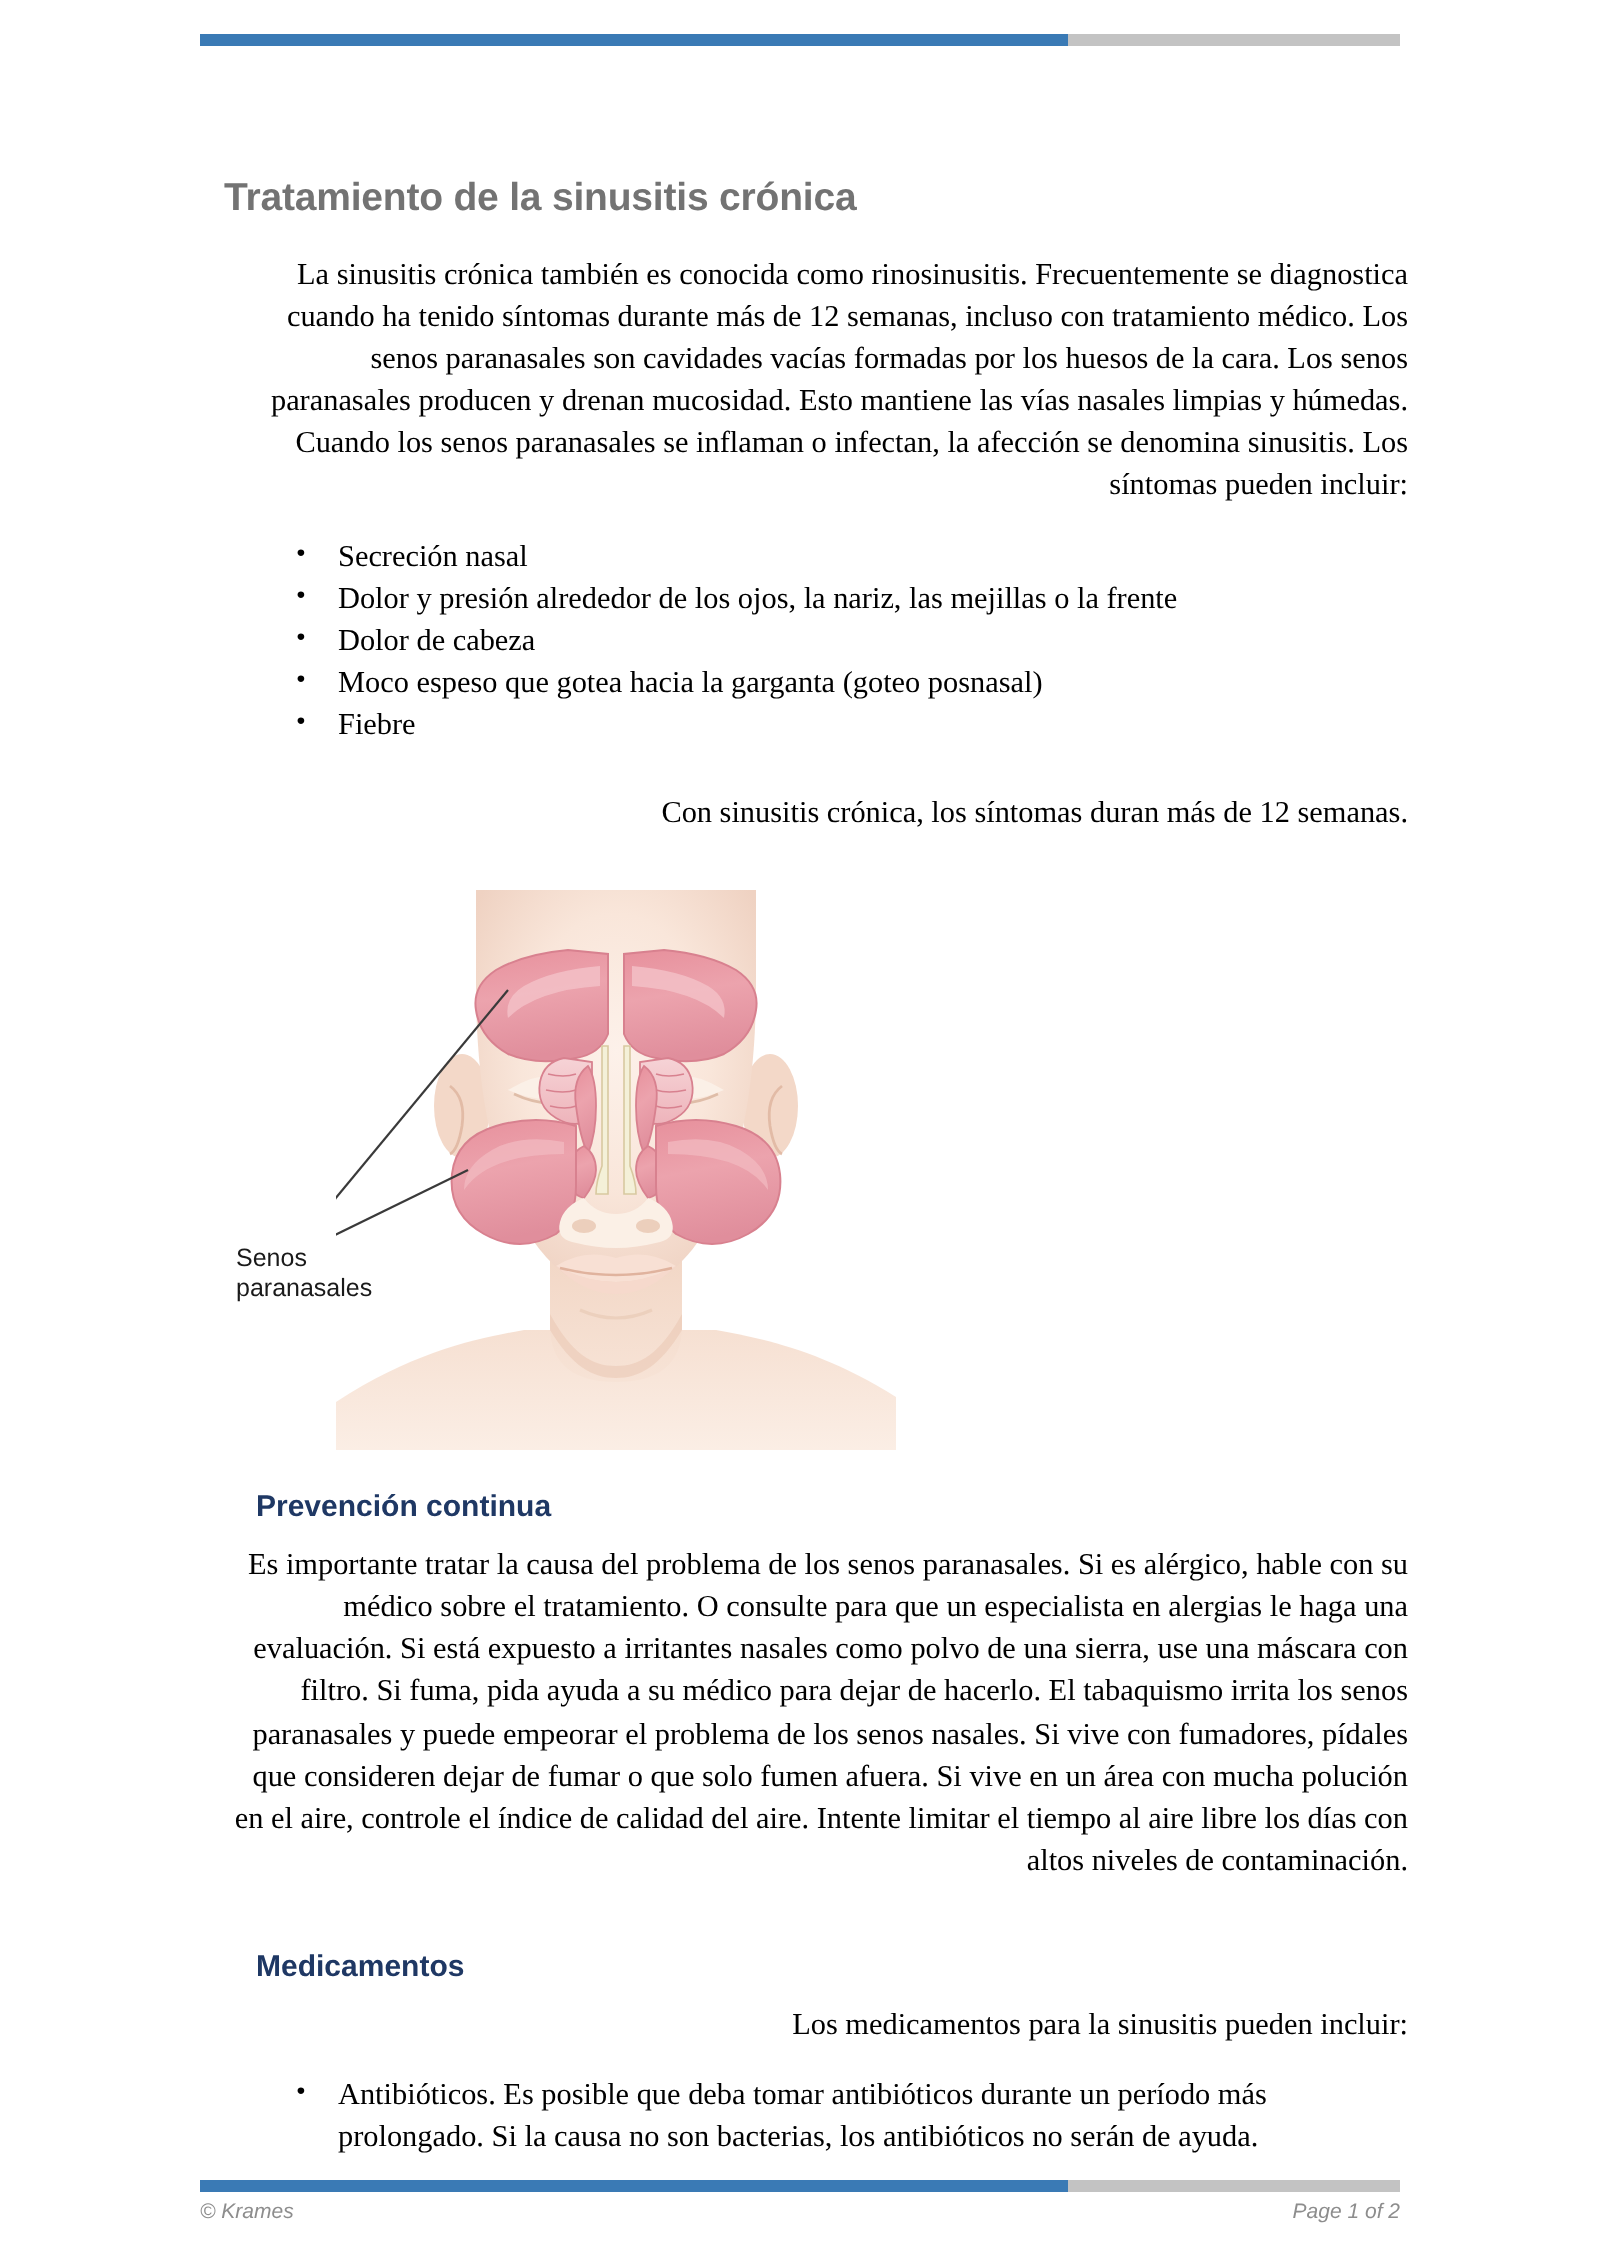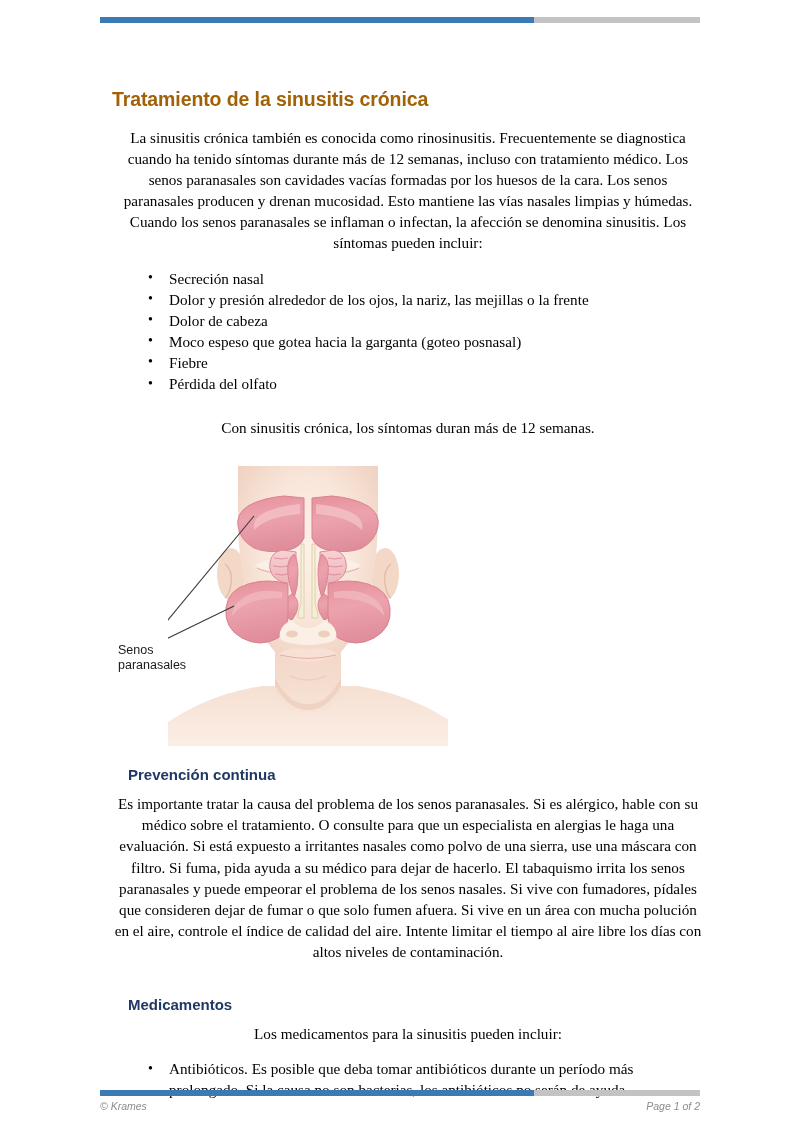--- a/index.html
+++ b/index.html
@@ -42,38 +42,38 @@
     position: absolute;
     left: 112px;
     top: 88px;
     width: 592px;
   }
 
   h1.doc-title {
     font-family: "Liberation Sans", "DejaVu Sans", sans-serif;
     font-size: 19.5px;
     font-weight: bold;
-    color: #a16207;
+    color: #737373;
     margin: 0 0 16px 0;
     letter-spacing: -0.1px;
   }
 
   h2.section-title {
     font-family: "Liberation Sans", "DejaVu Sans", sans-serif;
     font-size: 15px;
     font-weight: bold;
     color: #1f3864;
     margin: 0 0 10px 16px;
   }
 
   p.para {
     font-size: 15.2px;
     line-height: 21.1px;
     margin: 0 0 14px 0;
-    text-align: center;
+    text-align: right;
   }
   p.para:last-child { margin-bottom: 0; }
 
   ul.bullets {
     margin: 0 0 14px 0;
     padding: 0 0 0 36px;
     list-style: none;
   }
   ul.bullets li {
     font-size: 15.2px;
@@ -130,21 +130,20 @@
   <h1 class="doc-title">Tratamiento de la sinusitis crónica</h1>
 
   <p class="para">La sinusitis crónica también es conocida como rinosinusitis. Frecuentemente se diagnostica cuando ha tenido síntomas durante más de 12 semanas, incluso con tratamiento médico. Los senos paranasales son cavidades vacías formadas por los huesos de la cara. Los senos paranasales producen y drenan mucosidad. Esto mantiene las vías nasales limpias y húmedas. Cuando los senos paranasales se inflaman o infectan, la afección se denomina sinusitis. Los síntomas pueden incluir:</p>
 
   <ul class="bullets">
     <li>Secreción nasal</li>
     <li>Dolor y presión alrededor de los ojos, la nariz, las mejillas o la frente</li>
     <li>Dolor de cabeza</li>
     <li>Moco espeso que gotea hacia la garganta (goteo posnasal)</li>
     <li>Fiebre</li>
-    <li>Pérdida del olfato</li>
   </ul>
 
   <div class="spacer-sm"></div>
 
   <p class="para">Con sinusitis crónica, los síntomas duran más de 12 semanas.</p>
 
   <div class="figure">
     <svg width="592" height="292" viewBox="0 0 592 292" xmlns="http://www.w3.org/2000/svg">
       <defs>
         <radialGradient id="faceG" cx="50%" cy="40%" r="62%">

